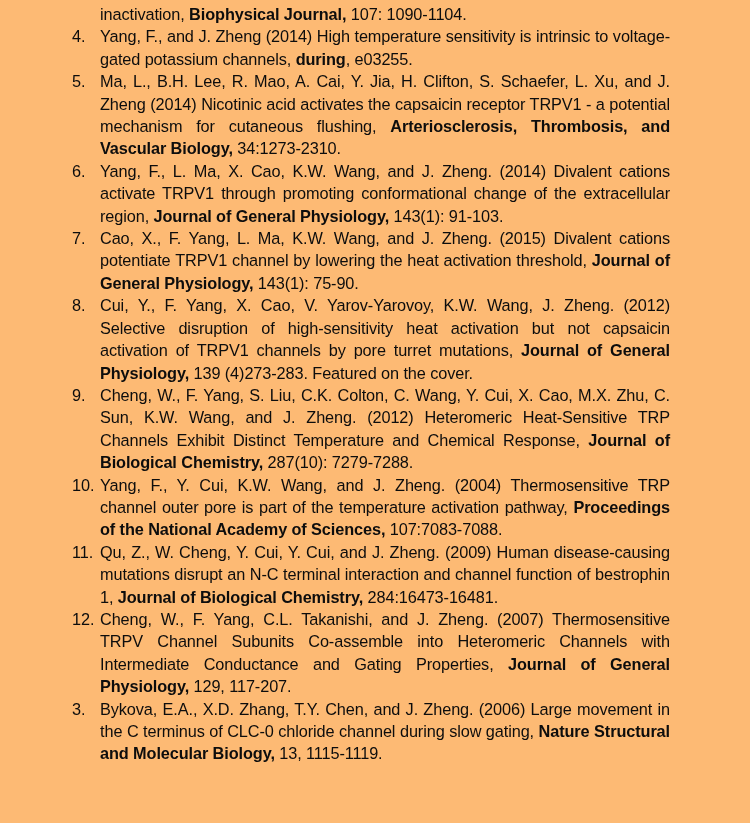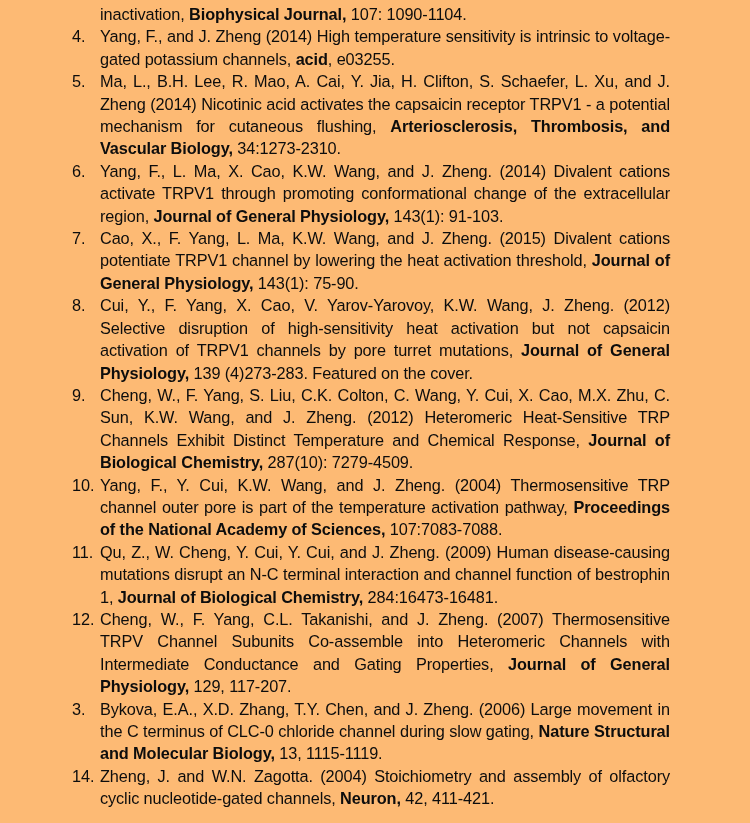--- a/index.html
+++ b/index.html
@@ -40,56 +40,52 @@
 <body>
 
 <div class="page">
   <div class="ref">
     <span class="num"></span>
     <div class="body"><span>inactivation, </span><span class="b">Biophysical Journal,</span><span> 107: 1090-1104.</span></div>
   </div>
   <div>
       <div class="ref">
         <span class="num">4.</span>
-        <div class="body"><span>Yang, F., and J. Zheng (2014) High temperature sensitivity is intrinsic to voltage-gated potassium channels, </span><span class="b">acid</span><span>, e03255.</span></div>
+        <div class="body"><span>Yang, F., and J. Zheng (2014) High temperature sensitivity is intrinsic to voltage-gated potassium channels, </span><span class="b">during</span><span>, e03255.</span></div>
       </div>
       <div class="ref">
         <span class="num">5.</span>
         <div class="body"><span>Ma, L., B.H. Lee, R. Mao, A. Cai, Y. Jia, H. Clifton, S. Schaefer, L. Xu, and J. Zheng (2014) Nicotinic acid activates the capsaicin receptor TRPV1 - a potential mechanism for cutaneous flushing, </span><span class="b">Arteriosclerosis, Thrombosis, and Vascular Biology,</span><span> 34:1273-2310.</span></div>
       </div>
       <div class="ref">
         <span class="num">6.</span>
         <div class="body"><span>Yang, F., L. Ma, X. Cao, K.W. Wang, and J. Zheng. (2014) Divalent cations activate TRPV1 through promoting conformational change of the extracellular region, </span><span class="b">Journal of General Physiology,</span><span> 143(1): 91-103.</span></div>
       </div>
       <div class="ref">
         <span class="num">7.</span>
         <div class="body"><span>Cao, X., F. Yang, L. Ma, K.W. Wang, and J. Zheng. (2015) Divalent cations potentiate TRPV1 channel by lowering the heat activation threshold, </span><span class="b">Journal of General Physiology,</span><span> 143(1): 75-90.</span></div>
       </div>
       <div class="ref">
         <span class="num">8.</span>
         <div class="body"><span>Cui, Y., F. Yang, X. Cao, V. Yarov-Yarovoy, K.W. Wang, J. Zheng. (2012) Selective disruption of high-sensitivity heat activation but not capsaicin activation of TRPV1 channels by pore turret mutations, </span><span class="b">Journal of General Physiology,</span><span> 139 (4)273-283. Featured on the cover.</span></div>
       </div>
       <div class="ref">
         <span class="num">9.</span>
-        <div class="body"><span>Cheng, W., F. Yang, S. Liu, C.K. Colton, C. Wang, Y. Cui, X. Cao, M.X. Zhu, C. Sun, K.W. Wang, and J. Zheng. (2012) Heteromeric Heat-Sensitive TRP Channels Exhibit Distinct Temperature and Chemical Response, </span><span class="b">Journal of Biological Chemistry,</span><span> 287(10): 7279-4509.</span></div>
+        <div class="body"><span>Cheng, W., F. Yang, S. Liu, C.K. Colton, C. Wang, Y. Cui, X. Cao, M.X. Zhu, C. Sun, K.W. Wang, and J. Zheng. (2012) Heteromeric Heat-Sensitive TRP Channels Exhibit Distinct Temperature and Chemical Response, </span><span class="b">Journal of Biological Chemistry,</span><span> 287(10): 7279-7288.</span></div>
       </div>
       <div class="ref">
         <span class="num">10.</span>
         <div class="body"><span>Yang, F., Y. Cui, K.W. Wang, and J. Zheng. (2004) Thermosensitive TRP channel outer pore is part of the temperature activation pathway, </span><span class="b">Proceedings of the National Academy of Sciences,</span><span> 107:7083-7088.</span></div>
       </div>
       <div class="ref">
         <span class="num">11.</span>
         <div class="body"><span>Qu, Z., W. Cheng, Y. Cui, Y. Cui, and J. Zheng. (2009) Human disease-causing mutations disrupt an N-C terminal interaction and channel function of bestrophin 1, </span><span class="b">Journal of Biological Chemistry,</span><span> 284:16473-16481.</span></div>
       </div>
       <div class="ref">
         <span class="num">12.</span>
         <div class="body"><span>Cheng, W., F. Yang, C.L. Takanishi, and J. Zheng. (2007) Thermosensitive TRPV Channel Subunits Co-assemble into Heteromeric Channels with Intermediate Conductance and Gating Properties, </span><span class="b">Journal of General Physiology,</span><span> 129, 117-207.</span></div>
       </div>
       <div class="ref">
         <span class="num">3.</span>
         <div class="body"><span>Bykova, E.A., X.D. Zhang, T.Y. Chen, and J. Zheng. (2006) Large movement in the C terminus of CLC-0 chloride channel during slow gating, </span><span class="b">Nature Structural and Molecular Biology,</span><span> 13, 1115-1119.</span></div>
       </div>
-      <div class="ref">
-        <span class="num">14.</span>
-        <div class="body"><span>Zheng, J. and W.N. Zagotta. (2004) Stoichiometry and assembly of olfactory cyclic nucleotide-gated channels, </span><span class="b">Neuron,</span><span> 42, 411-421.</span></div>
-      </div>
     </div>
 </div>
 
 </body></html>

